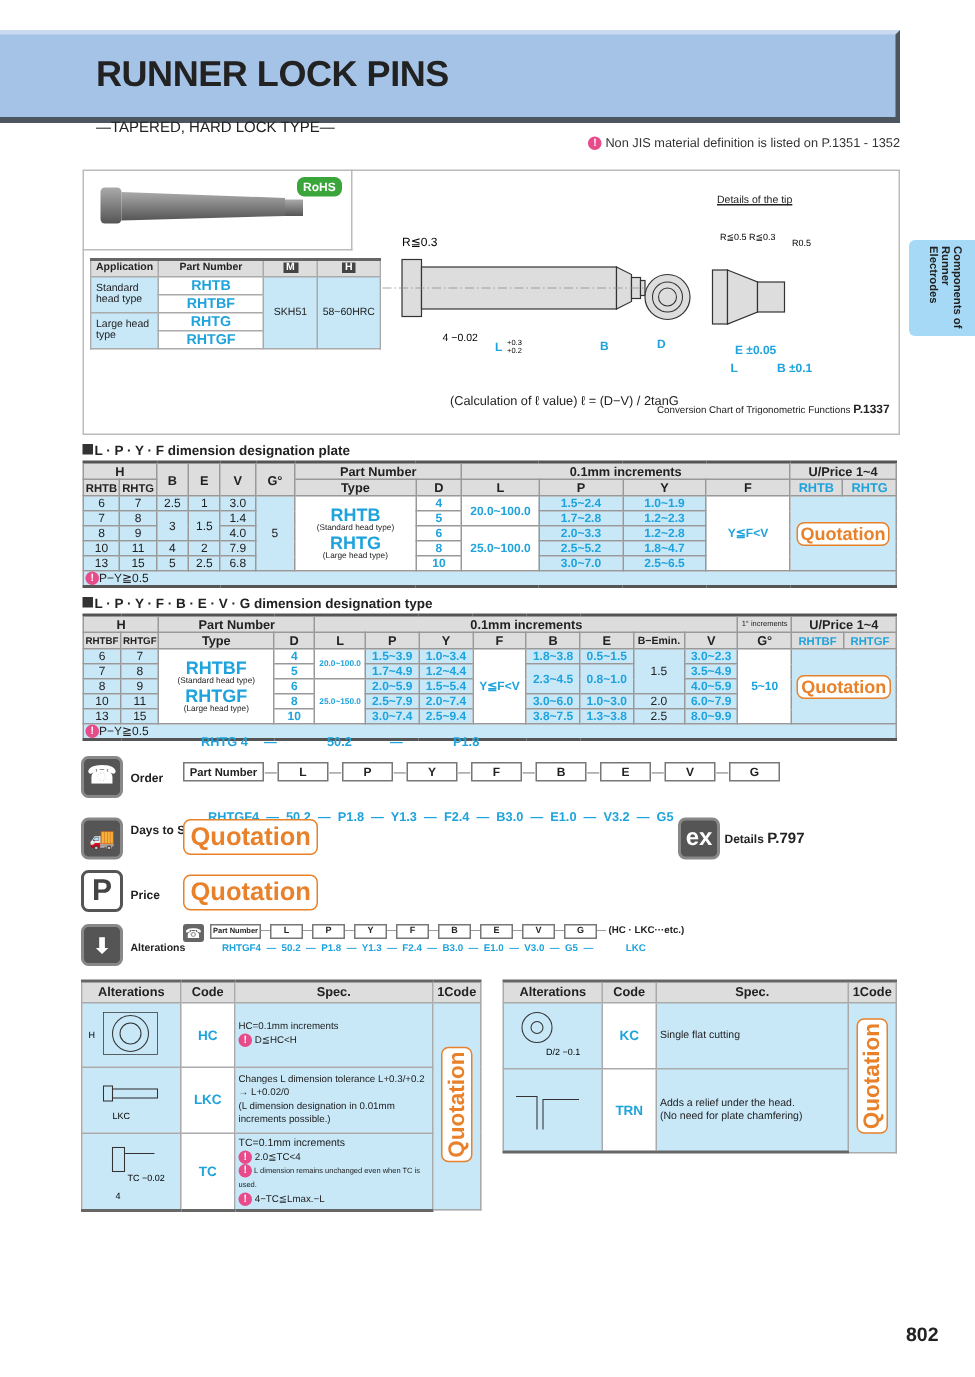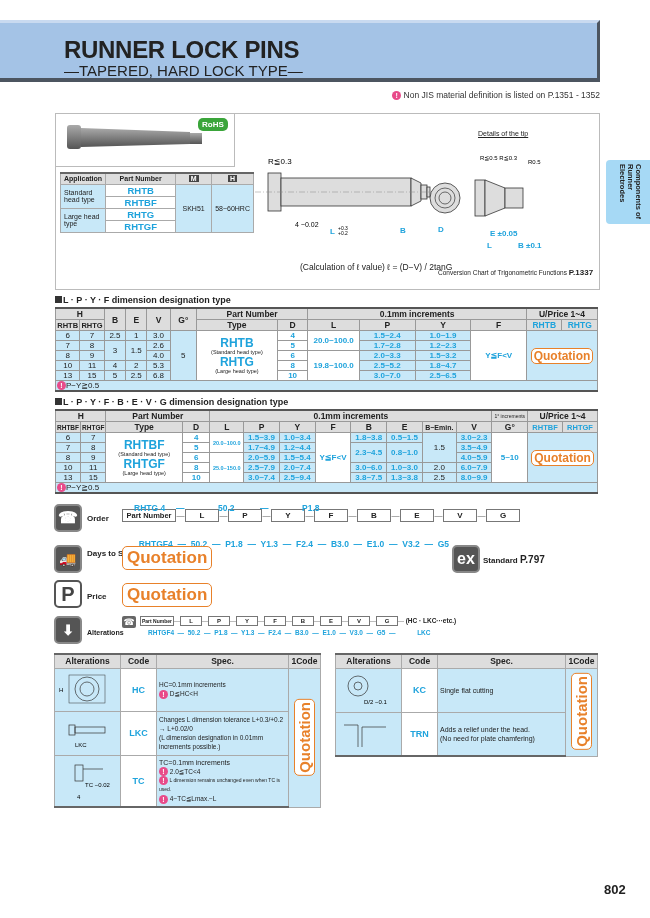--- a/index.html
+++ b/index.html
@@ -1,21 +1,21 @@
 <!DOCTYPE html>
 <html><head>
 <meta charset="utf-8">
 <style>
   * { box-sizing: border-box; margin: 0; padding: 0; }
   body { width: 650px; height: 918px; background: #fff; font-family: "Liberation Sans", sans-serif; color: #222; position: relative; overflow: hidden; }
   .abs { position: absolute; }
   
   .header { left: 0; top: 20px; width: 600px; height: 62px; background: #a4c3e6; border-top: 3px solid #c9daf0; border-right: 3px solid #4c5560; border-bottom: 4px solid #4c5560; }
   .title { left: 64px; top: 36px; font-size: 24px; font-weight: bold; color: #222; letter-spacing: -0.3px; }
-  .subtitle { left: 64px; top: 62px; font-size: 15px; color: #222; }
+  .subtitle { left: 64px; top: 80px; font-size: 10px; color: #222; }
   .note-top { right: 50px; top: 90px; font-size: 8.5px; color: #333; }
   .pin { display: inline-block; width: 9px; height: 9px; border-radius: 50%; background: #e84b8a; color: #fff; font-size: 7px; line-height: 9px; text-align: center; font-weight: bold; vertical-align: middle; }
   
   .side-tab { left: 606px; top: 160px; width: 44px; height: 64px; background: #a6d9f5; border-radius: 4px 0 0 4px; }
   .side-tab span { position: absolute; left: 12px; top: 4px; writing-mode: vertical-rl; font-size: 7.5px; font-weight: bold; line-height: 8px; color: #222; }
   
   .drawing-panel { left: 55px; top: 113px; width: 545px; height: 177px; border: 1px solid #bbb; }
   .photo-box { left: 55px; top: 113px; width: 180px; height: 54px; border-right: 1px solid #bbb; border-bottom: 1px solid #bbb; }
   .rohs { left: 198px; top: 118px; background: #3aa53a; color: #fff; font-size: 8px; font-weight: bold; padding: 2px 4px; border-radius: 5px; }
   table { border-collapse: collapse; }
@@ -149,21 +149,21 @@
   <text x="245" y="20" font-size="6" font-family="Liberation Sans">R≦0.5  R≦0.3</text>
   <text x="293" y="24" font-size="6" font-family="Liberation Sans">R0.5</text>
   <text x="255" y="96" font-size="8" fill="#1fa3dc" font-weight="bold" font-family="Liberation Sans">E ±0.05</text>
   <text x="252" y="108" font-size="8" fill="#1fa3dc" font-weight="bold" font-family="Liberation Sans">L</text>
   <text x="283" y="108" font-size="8" fill="#1fa3dc" font-weight="bold" font-family="Liberation Sans">B ±0.1</text>
 </svg>
 <div class="abs tipdetail">Details of the tip</div>
 <div class="abs calc">(Calculation of ℓ value) ℓ = (D−V) / 2tanG</div>
 <div class="abs conv"><span>Conversion Chart of Trigonometric Functions</span> <b>P.1337</b></div>
 
-<div class="abs sec-title" style="left:55px;top:295px">L · P · Y · F dimension designation type</div>
+<div class="abs sec-title" style="left:55px;top:295px">L · P · Y · F dimension designation plate</div>
 <table class="abs dtab" style="left:55px;top:307px;width:543px">
   <tbody>
       <tr class="top">
     <th colspan="2">H</th>
     <th rowspan="2" style="width:21px">B</th>
     <th rowspan="2" style="width:21px">E</th>
     <th rowspan="2" style="width:23px">V</th>
     <th rowspan="2" style="width:26px">G°</th>
     <th colspan="2">Part Number</th>
     <th colspan="4">0.1mm increments</th>
@@ -199,40 +199,40 @@
     <td class="lb bl">1.5~2.4</td>
     <td class="lb bl">1.0~1.9</td>
     <td class="wh bl" rowspan="5">Y≦F&lt;V</td>
     <td class="lb" rowspan="5" colspan="2"><span class="quote" style="font-size:12px;padding:0 2px">Quotation</span></td>
   </tr>
   <tr>
     <td class="lb">7</td>
     <td class="lb">8</td>
     <td class="lb" rowspan="2">3</td>
     <td class="lb" rowspan="2">1.5</td>
-    <td class="lb">2.6</td>
+    <td class="lb">1.4</td>
     <td class="wh bl">5</td>
     <td class="lb bl">1.7~2.8</td>
     <td class="lb bl">1.2~2.3</td>
   </tr>
   <tr>
     <td class="lb">8</td>
     <td class="lb">9</td>
     <td class="lb">4.0</td>
     <td class="wh bl">6</td>
-    <td class="wh bl" rowspan="3">19.8~100.0</td>
+    <td class="wh bl" rowspan="3">25.0~100.0</td>
     <td class="lb bl">2.0~3.3</td>
-    <td class="lb bl">1.5~3.2</td>
+    <td class="lb bl">1.2~2.8</td>
   </tr>
   <tr>
     <td class="lb">10</td>
     <td class="lb">11</td>
     <td class="lb">4</td>
     <td class="lb">2</td>
-    <td class="lb">5.3</td>
+    <td class="lb">7.9</td>
     <td class="wh bl">8</td>
     <td class="lb bl">2.5~5.2</td>
     <td class="lb bl">1.8~4.7</td>
   </tr>
   <tr>
     <td class="lb">13</td>
     <td class="lb">15</td>
     <td class="lb">5</td>
     <td class="lb">2.5</td>
     <td class="lb">6.8</td>
@@ -339,31 +339,31 @@
         <td colspan="17"><span class="pin">!</span><span>P−Y≧0.5</span></td>
       </tr>
 </tbody>
   </table>
 
 <div class="abs iconbox" style="left:54px;top:504px;font-size:16px;line-height:24px">☎</div>
 <div class="abs icon-label" style="left:87px;top:514px">Order</div>
 <div class="abs" style="left:122px;top:504px;white-space:nowrap">
   <span class="ordbox" style="width:54px;font-size:7.5px">Part Number</span><span class="dash">—</span><span class="ordbox" style="width:34px">L</span><span class="dash">—</span><span class="ordbox" style="width:34px">P</span><span class="dash">—</span><span class="ordbox" style="width:34px">Y</span><span class="dash">—</span><span class="ordbox" style="width:34px">F</span><span class="dash">—</span><span class="ordbox" style="width:34px">B</span><span class="dash">—</span><span class="ordbox" style="width:34px">E</span><span class="dash">—</span><span class="ordbox" style="width:34px">V</span><span class="dash">—</span><span class="ordbox" style="width:34px">G</span>
 </div>
-<div class="abs ordrow" style="left:134px;top:503px"><span style="display:inline-block;width:42px">RHTG 4</span><span style="display:inline-block;width:42px">—</span><span style="display:inline-block;width:42px">50.2</span><span style="display:inline-block;width:42px">—</span><span style="display:inline-block;width:42px">P1.8</span></div>
+<div class="abs ordrow" style="left:134px;top:489px"><span style="display:inline-block;width:42px">RHTG 4</span><span style="display:inline-block;width:42px">—</span><span style="display:inline-block;width:42px">50.2</span><span style="display:inline-block;width:42px">—</span><span style="display:inline-block;width:42px">P1.8</span></div>
 <div class="abs ordrow" style="left:134px;top:529px">
   <span>RHTGF4</span>  —  <span>50.2</span>  —  <span>P1.8</span>  —  <span>Y1.3</span>  —  <span>F2.4</span>  —  <span>B3.0</span>  —  <span>E1.0</span>  —  <span>V3.2</span>  —  <span>G5</span>
 </div>
 
 <div class="abs iconbox" style="left:54px;top:545px;font-size:14px;line-height:24px">🚚</div>
 <div class="abs icon-label" style="left:87px;top:549px">Days to Ship</div>
 <div class="abs quote" style="left:122px;top:546px;font-size:17px;padding:1px 4px">Quotation</div>
 
 <div class="abs iconbox" style="left:452px;top:545px;font-size:16px;line-height:24px">ex</div>
-<div class="abs" style="left:483px;top:554px;font-size:8px;font-weight:bold"><span>Standard</span>  <span style="font-size:10px">P.797</span></div>
+<div class="abs" style="left:483px;top:554px;font-size:8px;font-weight:bold"><span>Details</span>  <span style="font-size:10px">P.797</span></div>
 
 <div class="abs iconbox" style="left:54px;top:580px;font-size:20px;line-height:24px;background:#fff;color:#444;border-color:#555">P</div>
 <div class="abs icon-label" style="left:87px;top:592px">Price</div>
 <div class="abs quote" style="left:122px;top:583px;font-size:17px;padding:1px 4px">Quotation</div>
 
 <div class="abs iconbox" style="left:54px;top:616px;font-size:14px;line-height:24px">⬇</div>
 <div class="abs icon-label" style="left:87px;top:628px;font-size:7px">Alterations</div>
 <div class="abs" style="left:122px;top:616px;width:14px;height:12px;background:#666;border-radius:2px;color:#fff;font-size:9px;text-align:center;line-height:12px">☎</div>
 <div class="abs" style="left:140px;top:616px;white-space:nowrap;font-size:6px">
   <span class="ordbox" style="width:34px;font-size:5px;height:10px;line-height:8px">Part Number</span><span class="dash" style="width:6px;font-size:6px">—</span><span class="ordbox" style="width:22px;font-size:6px;height:10px;line-height:8px">L</span><span class="dash" style="width:6px;font-size:6px">—</span><span class="ordbox" style="width:22px;font-size:6px;height:10px;line-height:8px">P</span><span class="dash" style="width:6px;font-size:6px">—</span><span class="ordbox" style="width:22px;font-size:6px;height:10px;line-height:8px">Y</span><span class="dash" style="width:6px;font-size:6px">—</span><span class="ordbox" style="width:22px;font-size:6px;height:10px;line-height:8px">F</span><span class="dash" style="width:6px;font-size:6px">—</span><span class="ordbox" style="width:22px;font-size:6px;height:10px;line-height:8px">B</span><span class="dash" style="width:6px;font-size:6px">—</span><span class="ordbox" style="width:22px;font-size:6px;height:10px;line-height:8px">E</span><span class="dash" style="width:6px;font-size:6px">—</span><span class="ordbox" style="width:22px;font-size:6px;height:10px;line-height:8px">V</span><span class="dash" style="width:6px;font-size:6px">—</span><span class="ordbox" style="width:22px;font-size:6px;height:10px;line-height:8px">G</span><span class="dash" style="width:6px;font-size:6px">—</span> <span style="font-weight:bold;font-size:6.5px">(HC · LKC···etc.)</span>
@@ -435,21 +435,21 @@
             <circle cx="22" cy="16" r="10" fill="none" stroke="#333" stroke-width="0.7"></circle>
             <circle cx="22" cy="16" r="4" fill="none" stroke="#333" stroke-width="0.7"></circle>
             <text x="28" y="34" font-size="6">D/2 −0.1</text>
           </svg></td>
     <td class="code">KC</td>
     <td class="spec" style="font-size:7px">
           <div>Single flat cutting</div>
         </td>
     <td rowspan="2" style="text-align:center"><span class="vquote">Quotation</span></td>
   </tr>
-  <tr style="height:44px">
+  <tr style="height:56px">
     <td><svg width="64" height="40">
             <polyline points="8,12 22,12 22,34" fill="none" stroke="#333" stroke-width="0.7"></polyline>
             <polyline points="26,34 26,14 50,14" fill="none" stroke="#333" stroke-width="0.7"></polyline>
           </svg></td>
     <td class="code">TRN</td>
     <td class="spec" style="font-size:7px">
           <div>Adds a relief under the head.</div>
           <div>(No need for plate chamfering)</div>
         </td>
   </tr>

